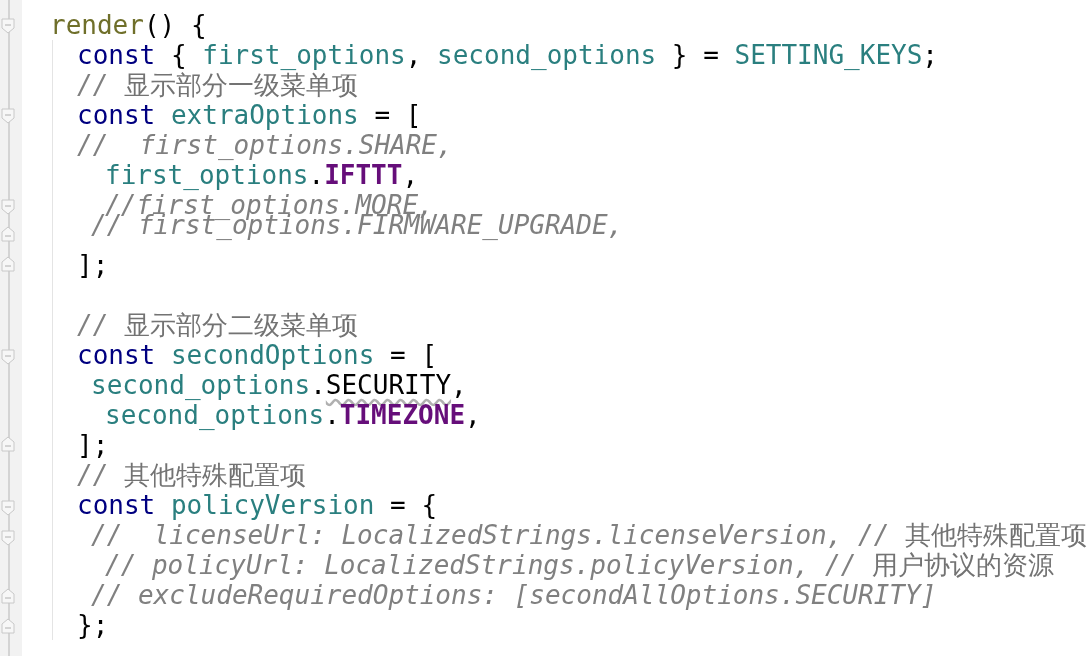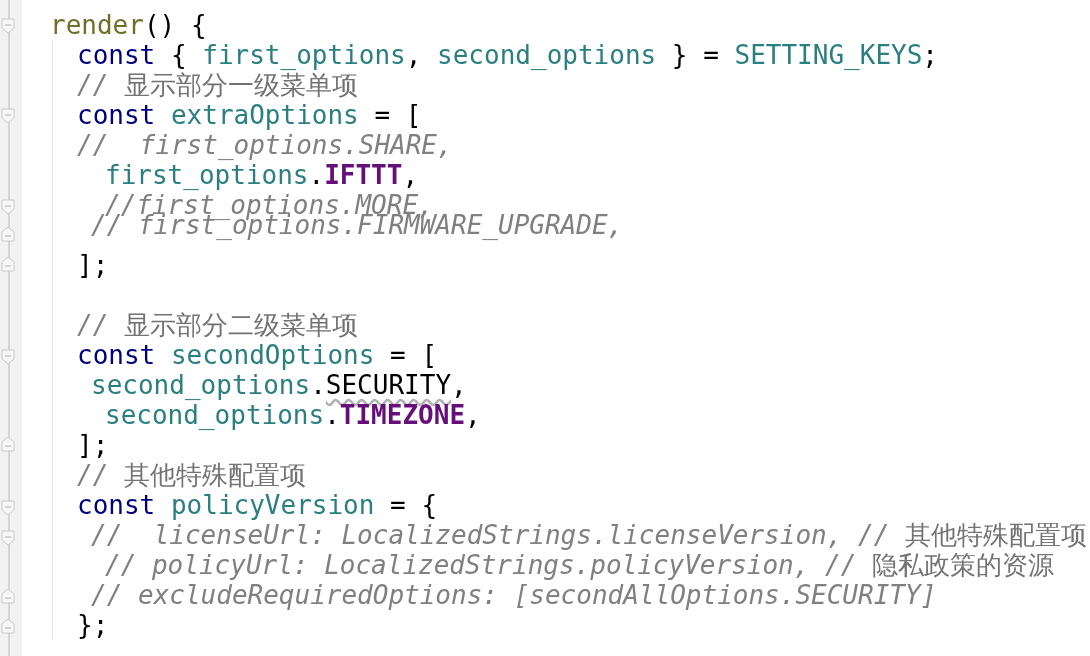--- a/index.html
+++ b/index.html
@@ -102,18 +102,18 @@
   <div class="line" style="top:390px; left:105px"><span class="id">second_options</span><span class="plain">.</span><span class="prop">TIMEZONE</span><span class="plain">,</span></div>
 
   <div class="line" style="top:420px; left:77px"><span class="plain">];</span></div>
 
   <div class="line" style="top:450px; left:77px"><span class="cm">// </span><span class="cm-cn">其他特殊配置项</span></div>
 
   <div class="line" style="top:480px; left:77px"><span class="kw">const</span><span class="plain"> </span><span class="id">policyVersion</span><span class="plain"> = {</span></div>
 
   <div class="line" style="top:510px; left:91px"><span class="cm">//  licenseUrl: LocalizedStrings.licenseVersion, // </span><span class="cm-cn">其他特殊配置项</span></div>
 
-  <div class="line" style="top:540px; left:105px"><span class="cm">// policyUrl: LocalizedStrings.policyVersion, // </span><span class="cm-cn">隐私政策的资源</span></div>
+  <div class="line" style="top:540px; left:105px"><span class="cm">// policyUrl: LocalizedStrings.policyVersion, // </span><span class="cm-cn">用户协议的资源</span></div>
 
   <div class="line" style="top:570px; left:91px"><span class="cm">// excludeRequiredOptions: [secondAllOptions.SECURITY]</span></div>
 
   <div class="line" style="top:600px; left:77px"><span class="plain">};</span></div>
 </div>
 
 </body></html>

